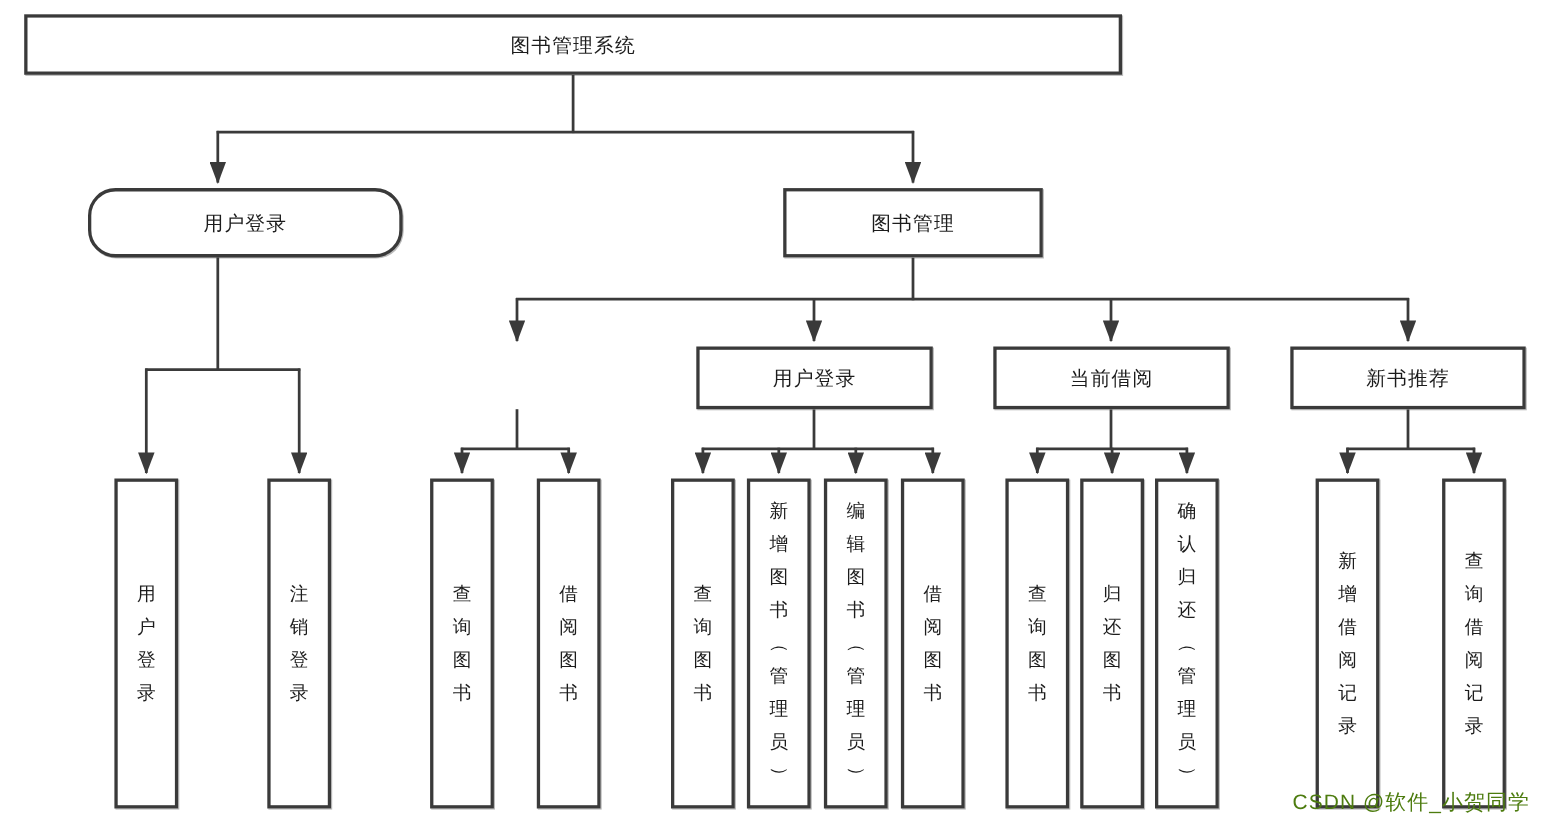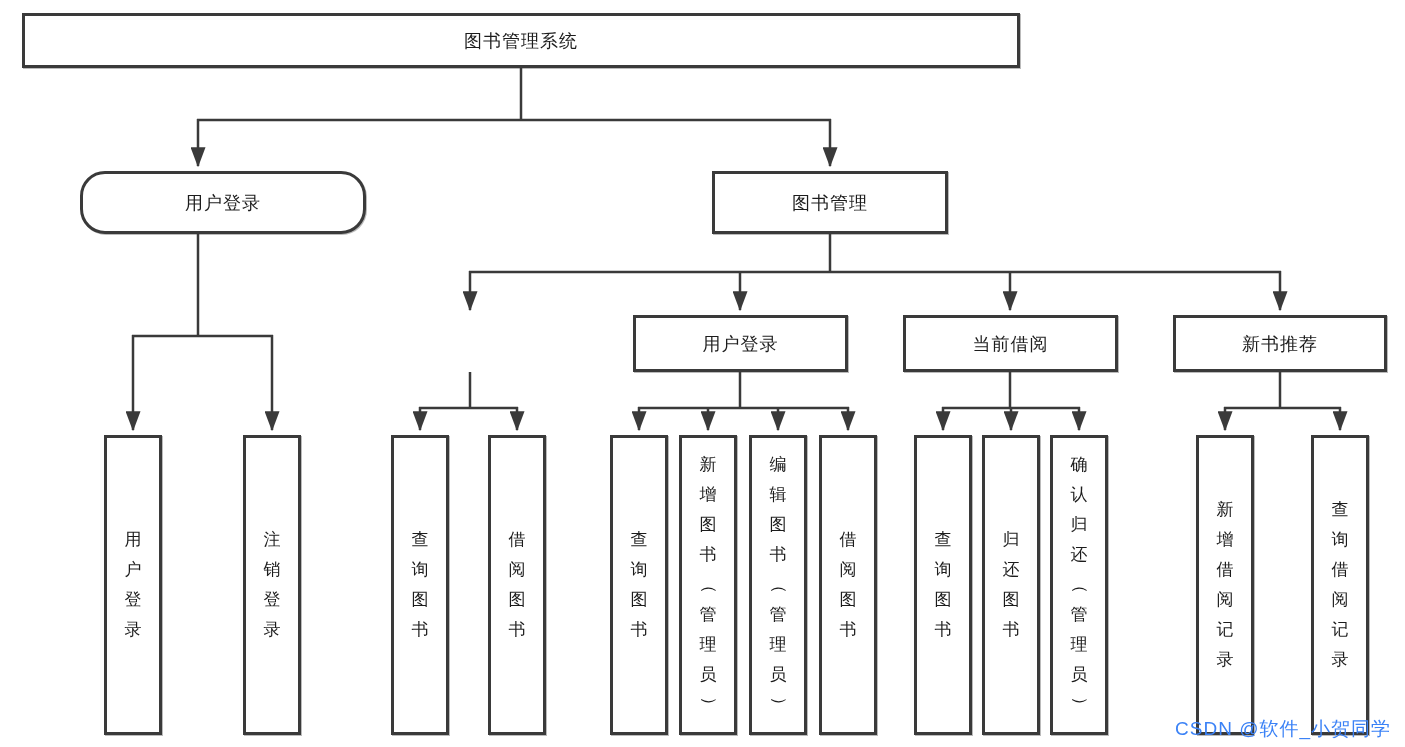--- a/index.html
+++ b/index.html
@@ -36,21 +36,21 @@
     font-size:17px;
     text-align:center;
   }
   .vnode span.rot { transform:rotate(90deg); }
   .watermark {
     position:absolute;
     right:14px;
     bottom:5px;
     font-size:19px;
     letter-spacing:1px;
-    color:#3b82f6;
+    color:#4d7c0f;
   }
 </style>
 </head>
 <body>
 
 <div class="stage">
 
   <svg class="wires" width="1405" height="747" viewBox="0 0 1405 747">
     <defs>
       <marker id="ah" viewBox="0 0 8 6" refX="7.5" refY="3" markerWidth="8" markerHeight="6" orient="auto">

